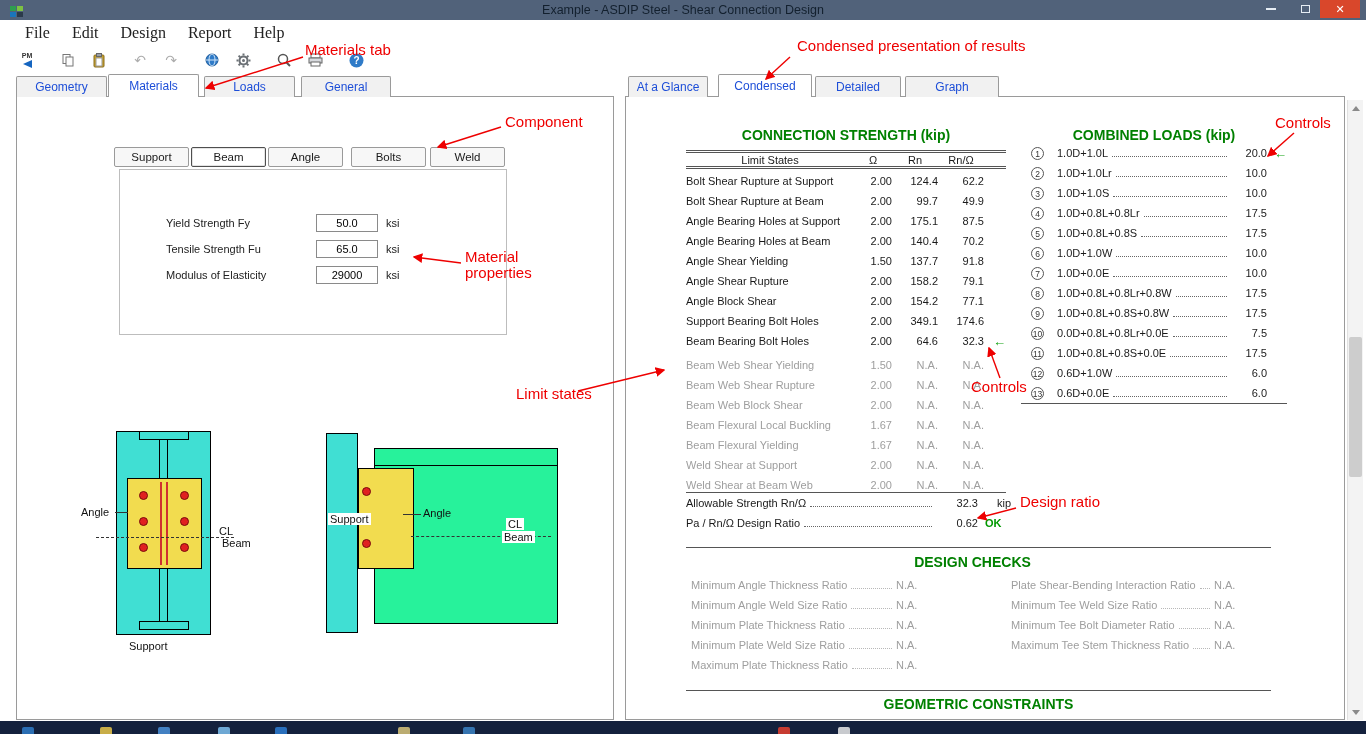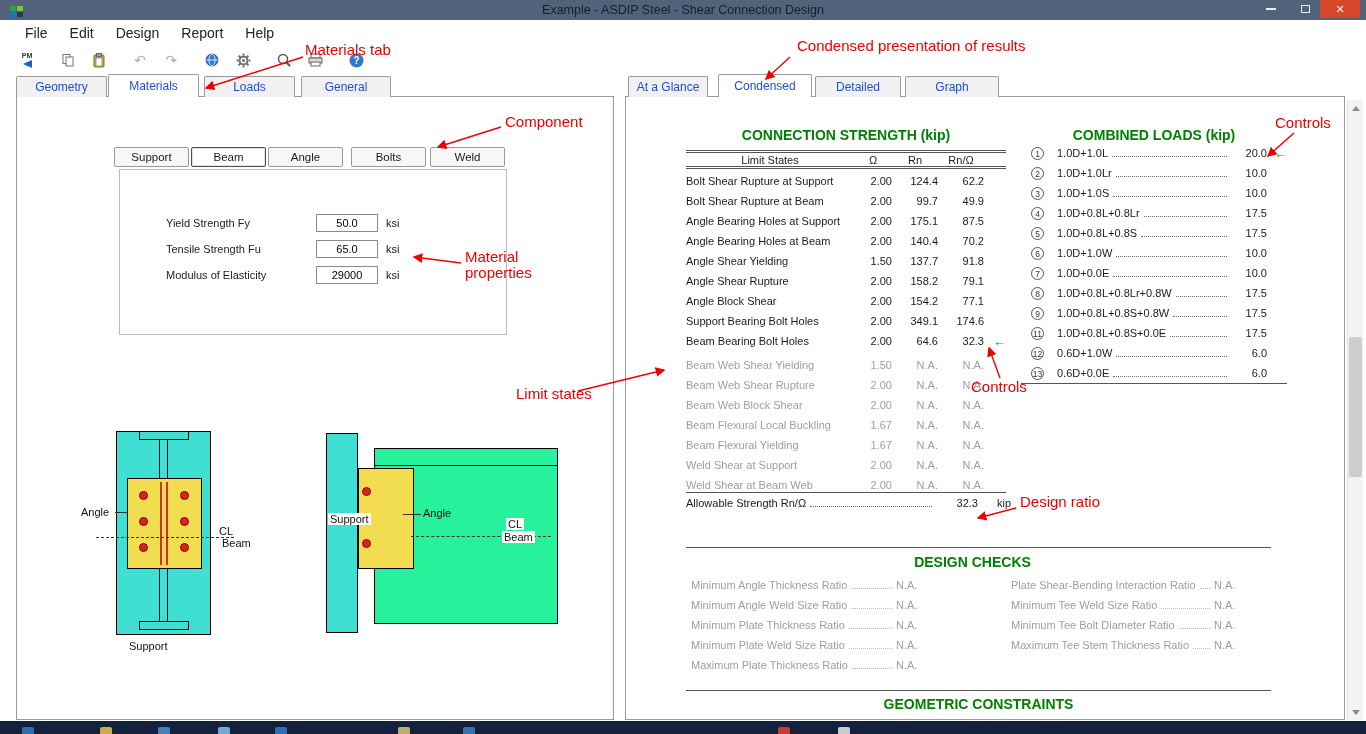--- a/index.html
+++ b/index.html
@@ -12,21 +12,21 @@
   .win-title { position:absolute; left:0; top:3px; width:1366px; text-align:center; font-size:12.5px; color:#13202E; }
   .winbtn { position:absolute; top:0; height:18px; display:flex; align-items:center; justify-content:center; }
   .btn-min { left:1256px; width:30px; }
   .btn-max { left:1290px; width:30px; }
   .btn-close { left:1320px; width:40px; background:#D9472B; color:#fff; font-size:11px; }
   .min-glyph { width:10px; height:2px; background:#E6EDF4; }
   .max-glyph { width:9px; height:8px; border:1px solid #E6EDF4; }
 
   
   .menubar { position:absolute; left:0; top:20px; width:1366px; height:26px; background:#fff; display:flex; align-items:center; padding-left:14px; }
-  .menu-item { padding:0 11px; font-size:14px; color:#222; }
+  .menu-item { padding:0 11px; font-size:16px; color:#222;font-family:Liberation Serif, serif; }
   .toolbar { position:absolute; left:0; top:46px; width:1366px; height:28px; background:#fff; display:flex; align-items:center; padding-left:16px; gap:9px; }
   .tbtn { width:22px; height:22px; display:flex; align-items:center; justify-content:center; }
   .gap-l { margin-left:10px; }
   .pmstack { display:flex; flex-direction:column; align-items:center; line-height:1; }
   .pmtxt { font-size:7px; font-weight:bold; color:#333; }
   .tri-left { width:0; height:0; border-top:4px solid transparent; border-bottom:4px solid transparent; border-right:9px solid #1565C0; margin-top:1px; }
   .glyph-dis { font-size:14px; color:#ADADAD; }
 
   
   .tabs { position:absolute; top:74px; height:23px; display:flex; align-items:flex-end; z-index:3; }
@@ -423,20 +423,26 @@
           <span class="c-mark"></span>
         </div>
       </div>
     <div class="s-summary">
       <div class="sumrow">
         <span>Allowable Strength Rn/Ω</span>
         <span class="leader"></span>
         <span class="sum-val">32.3</span>
         <span class="sum-unit">kip</span>
       </div>
+      <div class="sumrow">
+        <span>Pa / Rn/Ω Design Ratio</span>
+        <span class="leader"></span>
+        <span class="sum-val">0.62</span>
+        <span class="ok">OK</span>
+      </div>
     </div>
   </div>
 
   <div class="abs" style="left:395px;top:30px;width:266px">
     <div class="sec-title">COMBINED LOADS (kip)</div>
     <div class="l-body">
 
         <div class="lrow">
           <span class="lc-num">1</span>
           <span>1.0D+1.0L</span>
@@ -502,20 +508,27 @@
         </div>
 
         <div class="lrow">
           <span class="lc-num">9</span>
           <span>1.0D+0.8L+0.8S+0.8W</span>
           <span class="leader"></span>
           <span class="lc-pa">17.5</span>
           <span class="lc-mark"></span>
         </div>
 
+        <div class="lrow">
+          <span class="lc-num">10</span>
+          <span>0.0D+0.8L+0.8Lr+0.0E</span>
+          <span class="leader"></span>
+          <span class="lc-pa">7.5</span>
+          <span class="lc-mark"></span>
+        </div>
 
         <div class="lrow">
           <span class="lc-num">11</span>
           <span>1.0D+0.8L+0.8S+0.0E</span>
           <span class="leader"></span>
           <span class="lc-pa">17.5</span>
           <span class="lc-mark"></span>
         </div>
 
         <div class="lrow">

